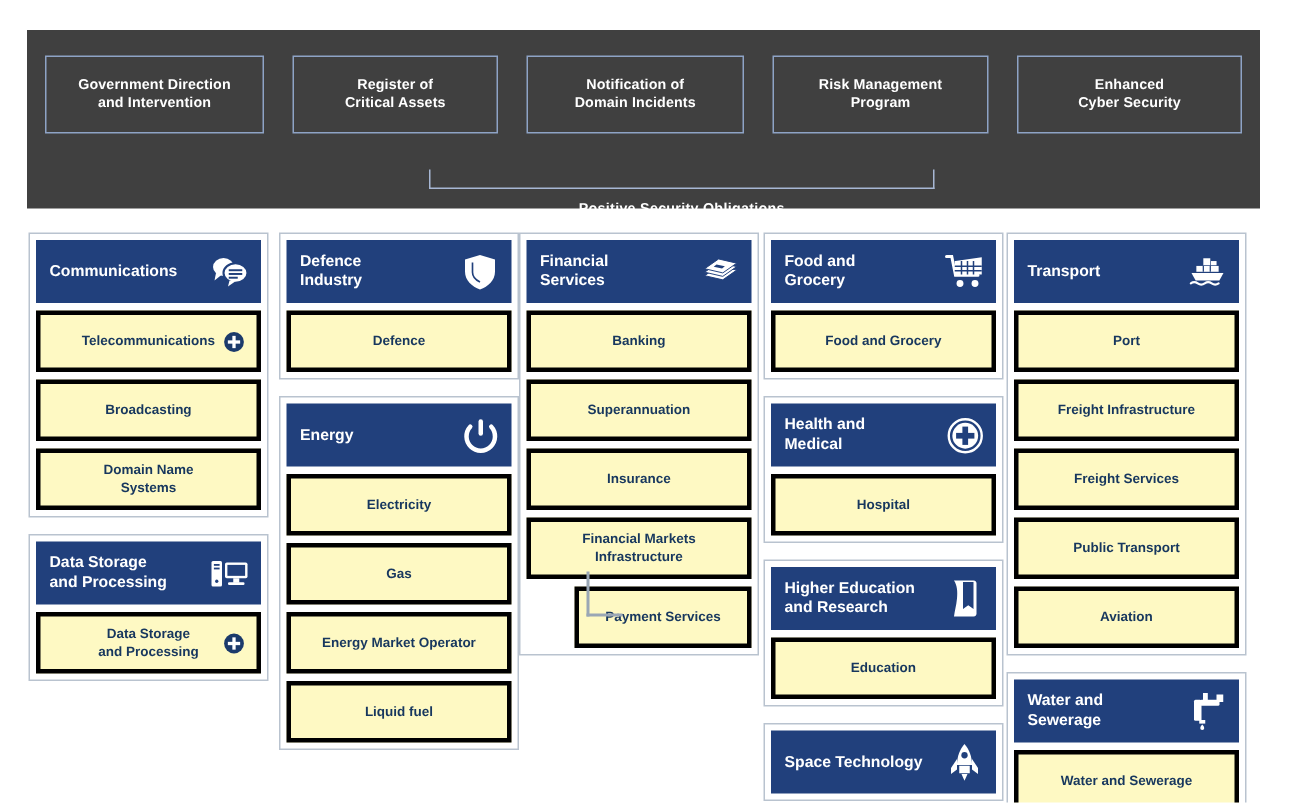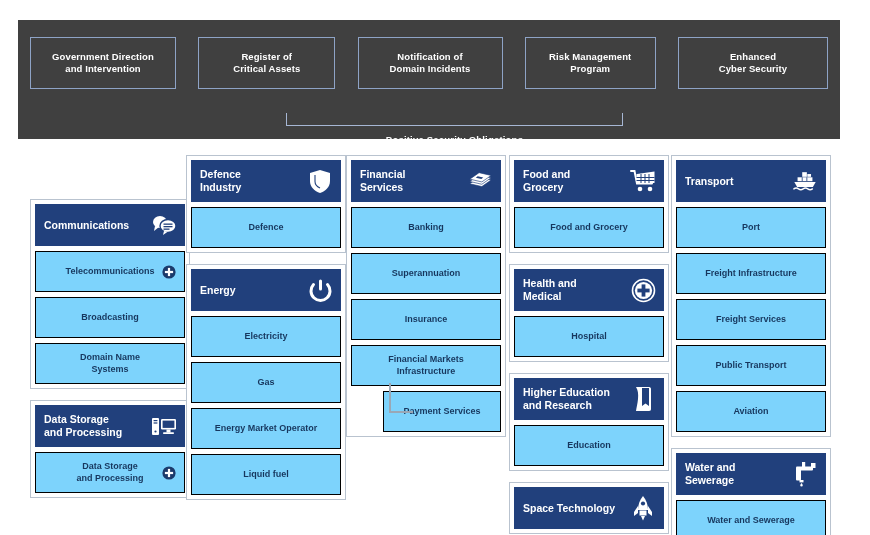--- a/index.html
+++ b/index.html
@@ -27,21 +27,21 @@
     display:flex;align-items:center;justify-content:center;
     text-align:center;
     font-size:9.5px;font-weight:bold;line-height:12.5px;
     letter-spacing:.1px;
     padding:0 6px;
     box-sizing:border-box;
   }
   .ob-w1{width:146px;}
   .ob-w2{width:137px;}
   .ob-w3{width:145px;}
-  .ob-w4{width:131px;}
+  .ob-w4{width:144px;}
   .ob-w5{width:150px;}
 
   .bracket{
     position:absolute;left:268px;top:93px;width:337px;height:13px;
     border-left:1px solid #a7b7d4;
     border-right:1px solid #a7b7d4;
     border-bottom:1px solid #a7b7d4;
     box-sizing:border-box;
   }
   .bracket-label{
@@ -50,21 +50,21 @@
     font-size:9.5px;font-weight:bold;letter-spacing:.2px;
   }
 
   
   .columns{
     position:absolute;left:18px;top:155px;width:834px;height:380px;
   }
   .column{
     position:absolute;top:0;width:160px;
   }
-  .col-0{left:12px;margin-top:44px;}
+  .col-0{left:1px;}
   .col-1{left:168px;}
   .col-2{left:328px;}
   .col-3{left:491px;}
   .col-4{left:653px;}
 
   .card{
     border:1px solid #b9c3cf;
     background:#ffffff;
     padding:4px;
     margin-bottom:11px;
@@ -85,22 +85,22 @@
     max-width:108px;
   }
   .card-head .icon{
     position:absolute;right:8px;top:50%;transform:translateY(-50%);
     width:26px;height:26px;
     display:flex;align-items:center;justify-content:center;
   }
   .card-head .icon svg{display:block;}
 
   .row{
-    border:1px solid #000000;
-    background:#7dd3fc;
+    border:3px solid #000000;
+    background:#fef9c3;
     height:41px;
     margin-top:5px;
     display:flex;align-items:center;justify-content:center;
     text-align:center;
     box-sizing:border-box;
     position:relative;
     padding:0 20px;
   }
   .row .label{
     font-size:9px;font-weight:bold;line-height:11.5px;color:#17375e;

